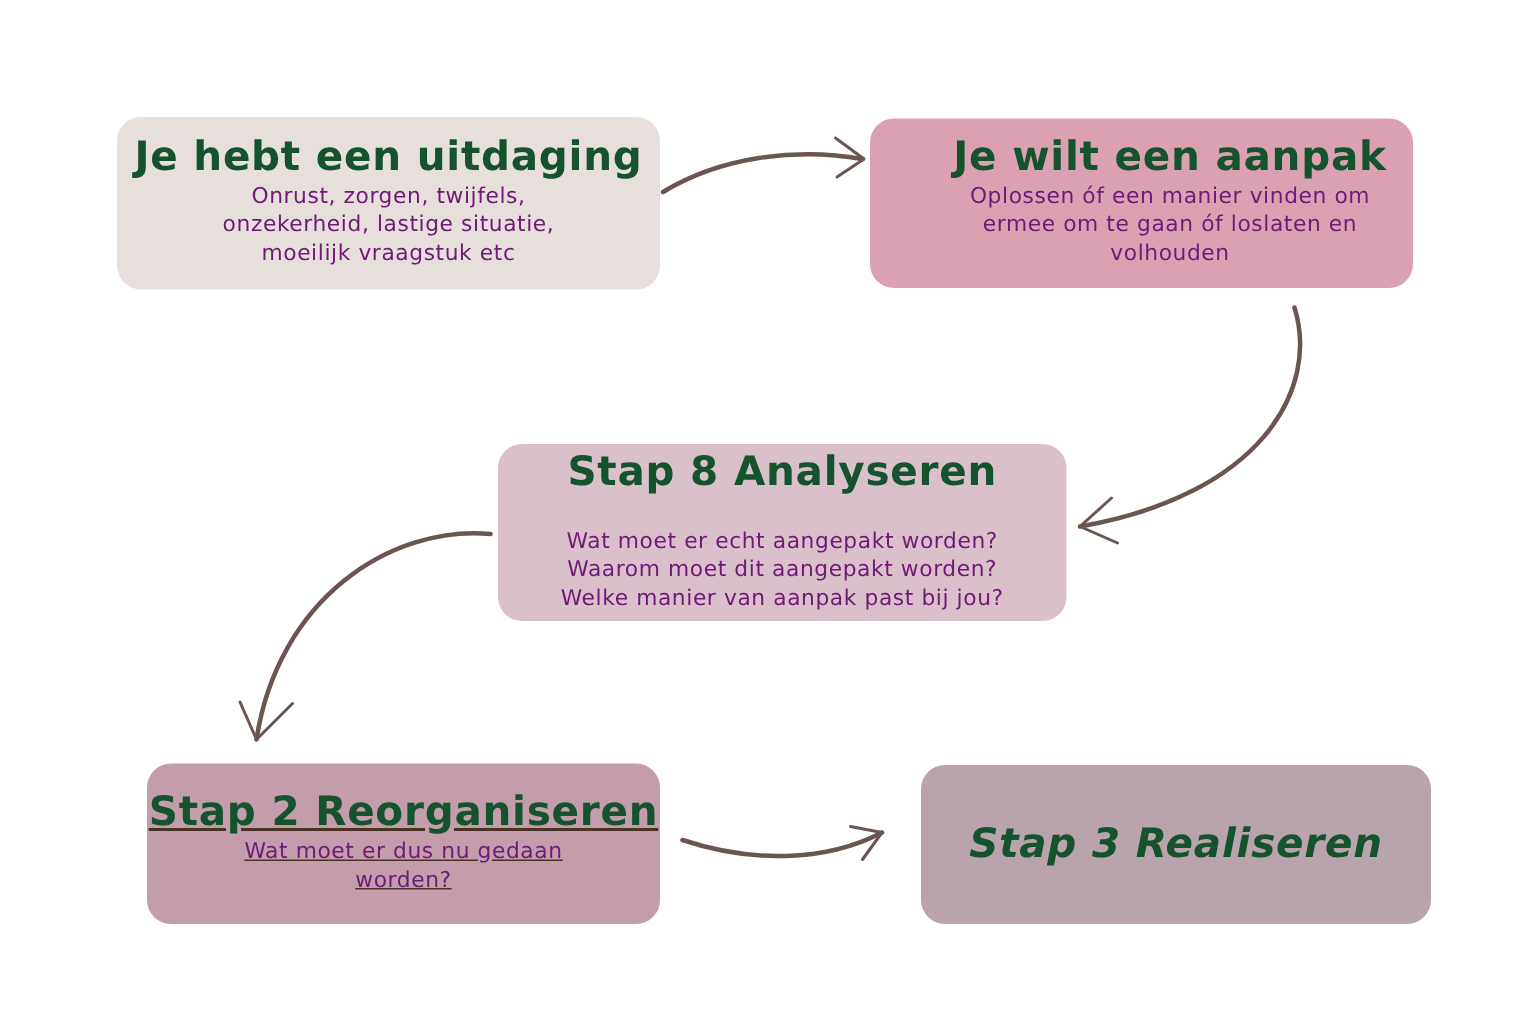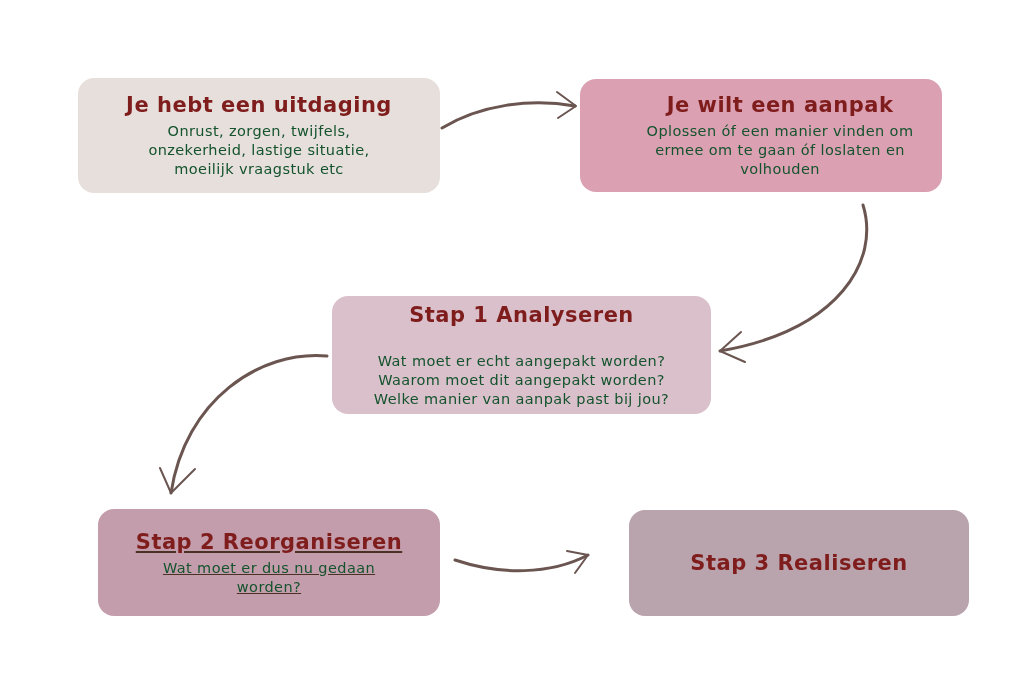--- a/index.html
+++ b/index.html
@@ -22,40 +22,40 @@
       color: #4a3326;
       font-family: "DejaVu Sans", sans-serif;
       display: flex;
       flex-direction: column;
       justify-content: center;
       align-items: center;
     }
     .box .title {
       font-family: "DejaVu Sans", sans-serif;
       font-weight: bold;
-      font-size: 21px;
+      font-size: 27px;
       letter-spacing: 0.5px;
-      color: #7f1d1d;
+      color: #14532d;
       line-height: 26px;
       white-space: nowrap;
     }
     .box .desc {
       font-family: "DejaVu Sans", sans-serif;
       font-size: 14.5px;
       line-height: 19px;
       letter-spacing: 0.4px;
-      color: #14532d;
+      color: #701a75;
       margin-top: 4px;
       white-space: pre-line;
     }
     #box-challenge { left: 78px; top: 78px; width: 362px; height: 115px; }
     #box-approach  { left: 580px; top: 79px; width: 362px; height: 113px; padding-left: 38px; }
     #box-step1     { left: 332px; top: 296px; width: 379px; height: 118px; }
     #box-step2     { left: 98px;  top: 509px; width: 342px; height: 107px; text-decoration: underline; }
-    #box-step3     { left: 629px; top: 510px; width: 340px; height: 106px; }
+    #box-step3     { left: 614px; top: 510px; width: 340px; height: 106px; font-style: italic; }
 
     #box-step1 .desc { margin-top: 24px; }
     #box-step2 .desc, #box-step3 .desc { }
 
     svg.arrows {
       position: absolute;
       left: 0; top: 0;
       width: 1024px; height: 682px;
       pointer-events: none;
     }
@@ -106,21 +106,21 @@
   </div>
 
   <div class="box" id="box-approach" style="background:#dba1b3;">
     <div class="title">Je wilt een aanpak</div>
     <div class="desc">Oplossen óf een manier vinden om
 ermee om te gaan óf loslaten en
 volhouden</div>
   </div>
 
   <div class="box" id="box-step1" style="background:#d9c0cb;">
-    <div class="title">Stap 1 Analyseren</div>
+    <div class="title">Stap 8 Analyseren</div>
     <div class="desc">Wat moet er echt aangepakt worden?
 Waarom moet dit aangepakt worden?
 Welke manier van aanpak past bij jou?</div>
   </div>
 
   <div class="box" id="box-step2" style="background:#c39dab;">
     <div class="title">Stap 2 Reorganiseren</div>
     <div class="desc">Wat moet er dus nu gedaan
 worden?</div>
   </div>

